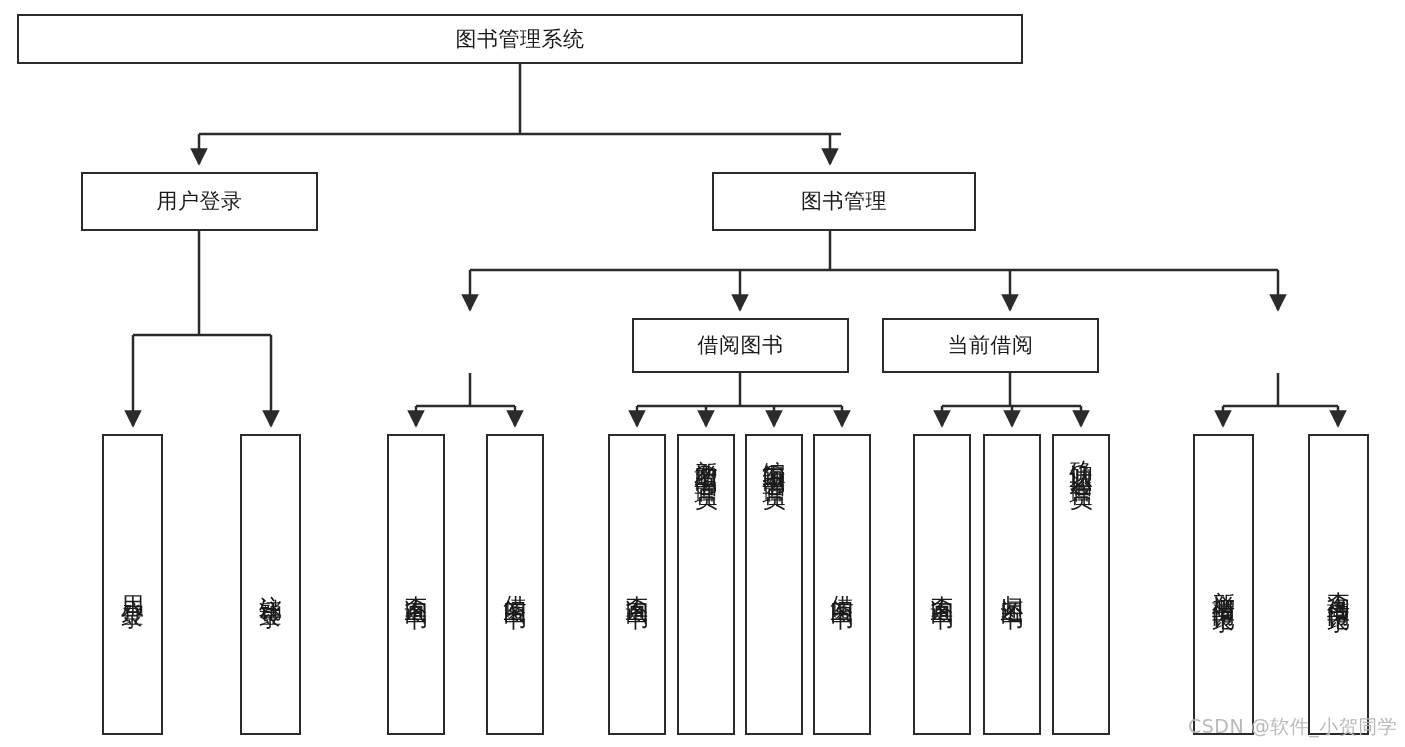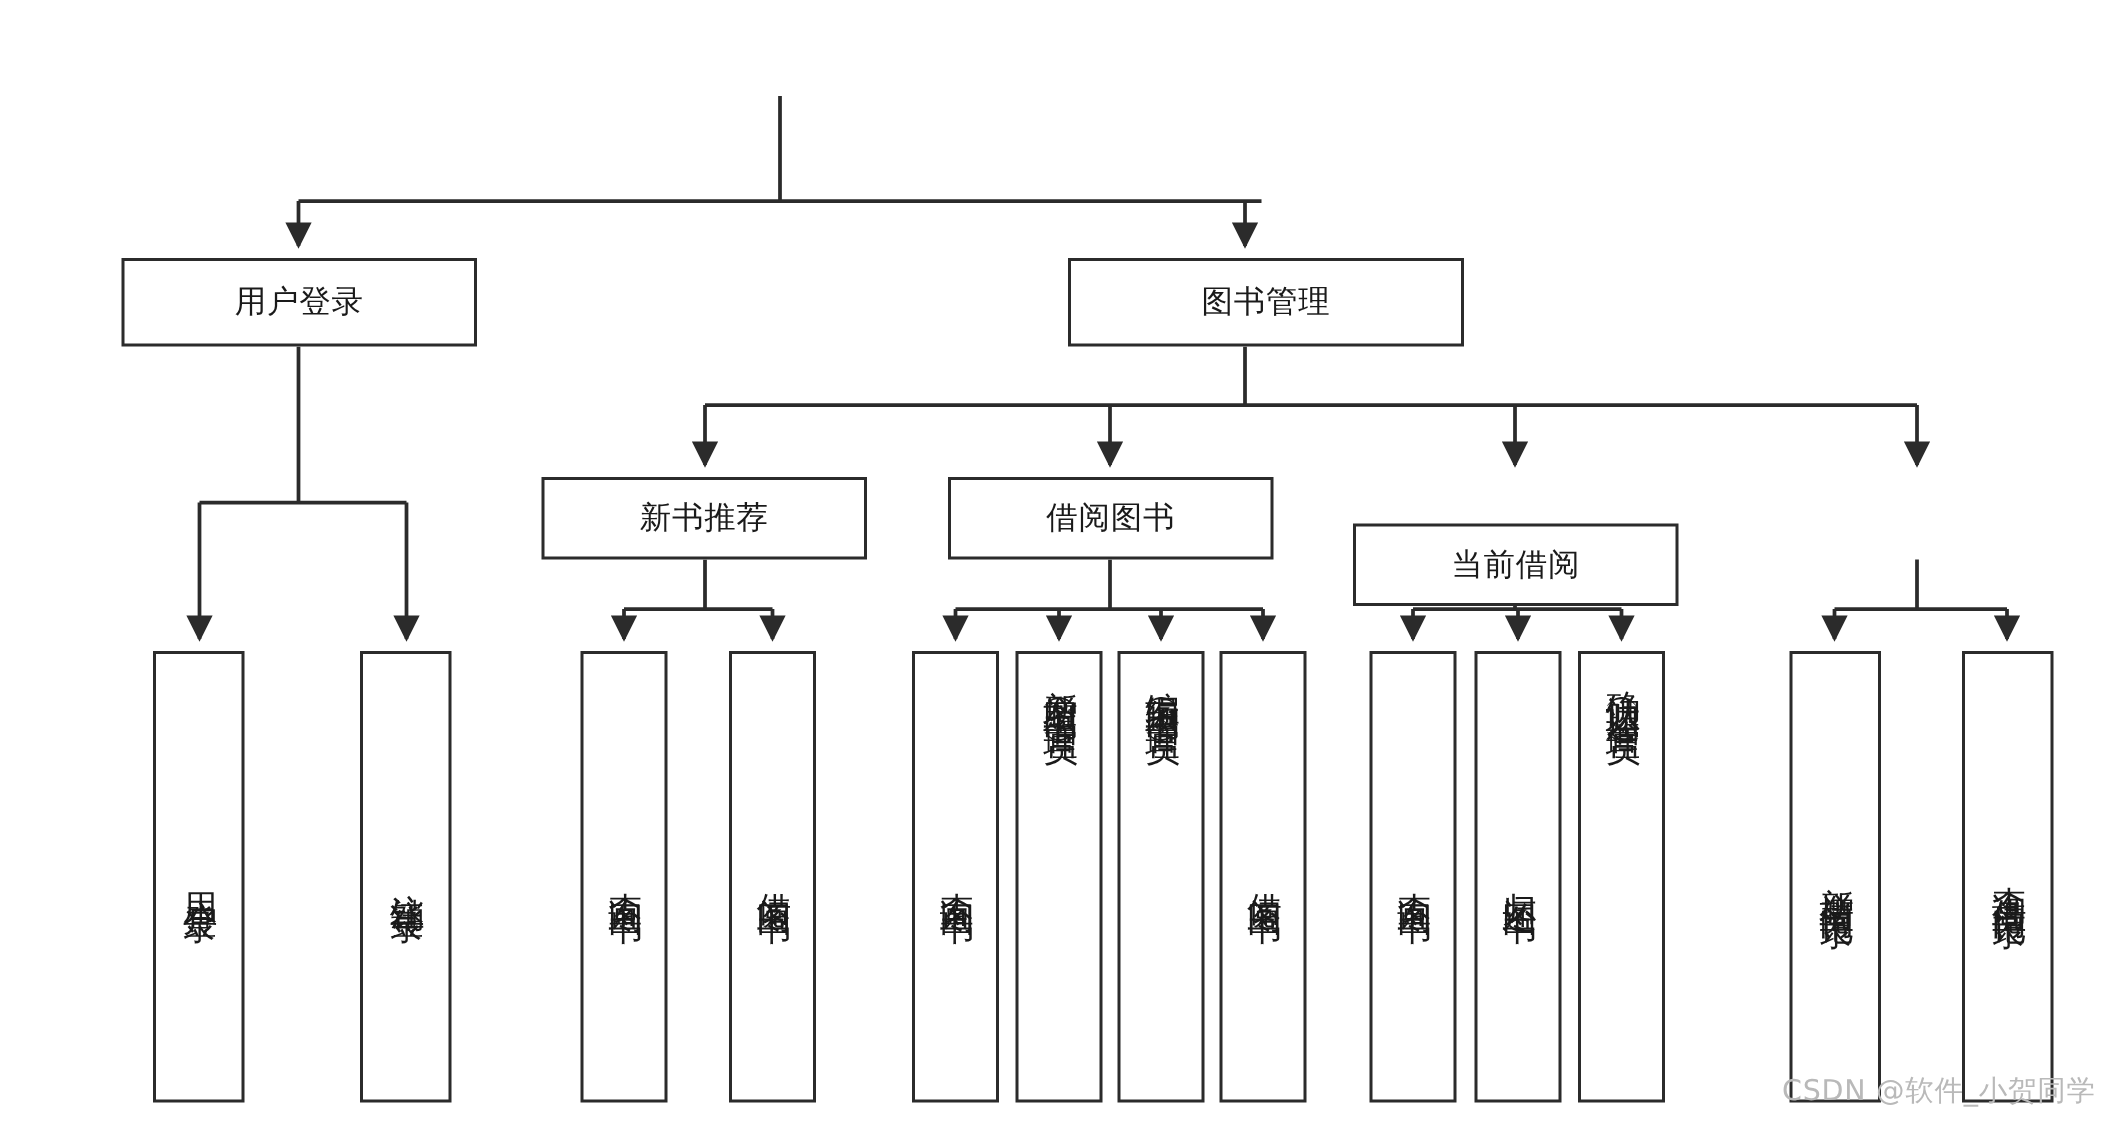--- a/index.html
+++ b/index.html
@@ -117,35 +117,35 @@
       <path d="M 1012 406 L 1012 426" marker-end="url(#arrow)"></path>
       <path d="M 1081 406 L 1081 426" marker-end="url(#arrow)"></path>
 
       <path d="M 1278 373 L 1278 406"></path>
       <path d="M 1223 406 L 1338 406"></path>
       <path d="M 1223 406 L 1223 426" marker-end="url(#arrow)"></path>
       <path d="M 1338 406 L 1338 426" marker-end="url(#arrow)"></path>
     </g>
   </svg>
 
+  <div class="node" style="left:17px; top:14px; width:1006px; height:50px;">
+    <span class="lbl">图书管理系统</span>
+  </div>
 
   <div class="node" style="left:81px; top:172px; width:237px; height:59px;">
     <span class="lbl">用户登录</span>
   </div>
   <div class="node" style="left:712px; top:172px; width:264px; height:59px;">
     <span class="lbl">图书管理</span>
   </div>
 
-  <div class="node" style="left:361px; top:318px; width:217px; height:55px;">
-    <span class="lbl">新书推荐</span>
-  </div>
   <div class="node" style="left:632px; top:318px; width:217px; height:55px;">
     <span class="lbl">借阅图书</span>
   </div>
-  <div class="node" style="left:902px; top:318px; width:217px; height:55px;margin-top:31px;">
+  <div class="node" style="left:882px; top:318px; width:217px; height:55px;">
     <span class="lbl">当前借阅</span>
   </div>
 
   <div class="node vert mid" style="left:102px; top:434px; width:61px; height:301px;">
     <span class="lbl">用户登录</span>
   </div>
   <div class="node vert mid" style="left:240px; top:434px; width:61px; height:301px;">
     <span class="lbl">注销登录</span>
   </div>
 

